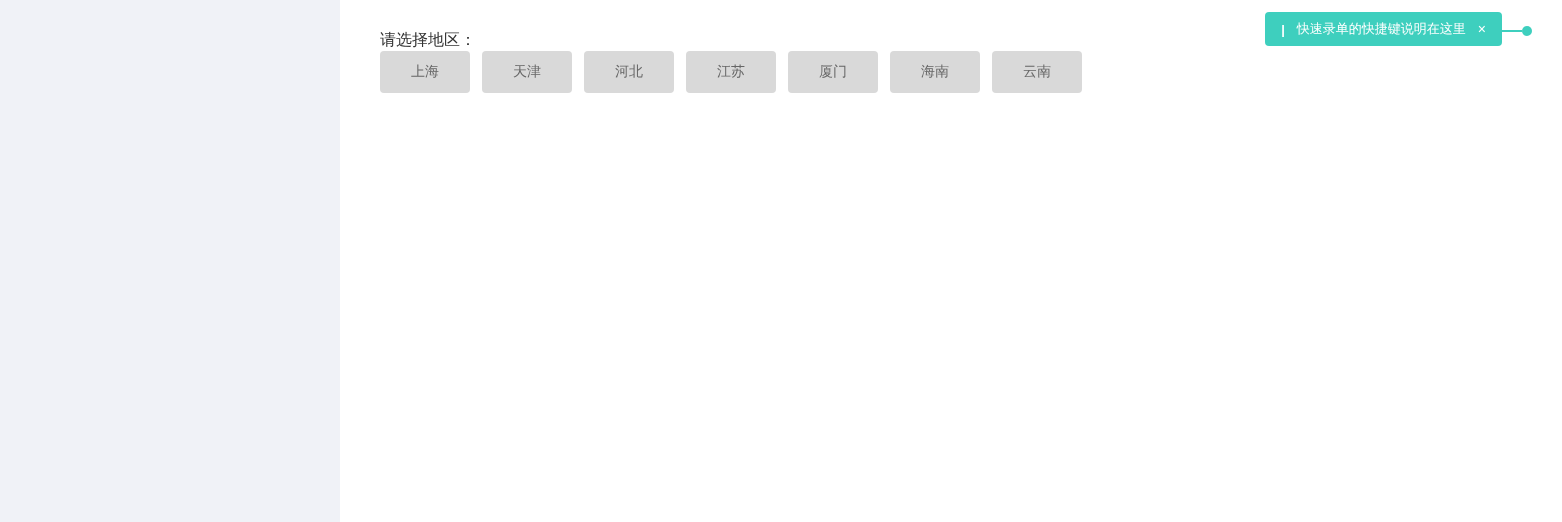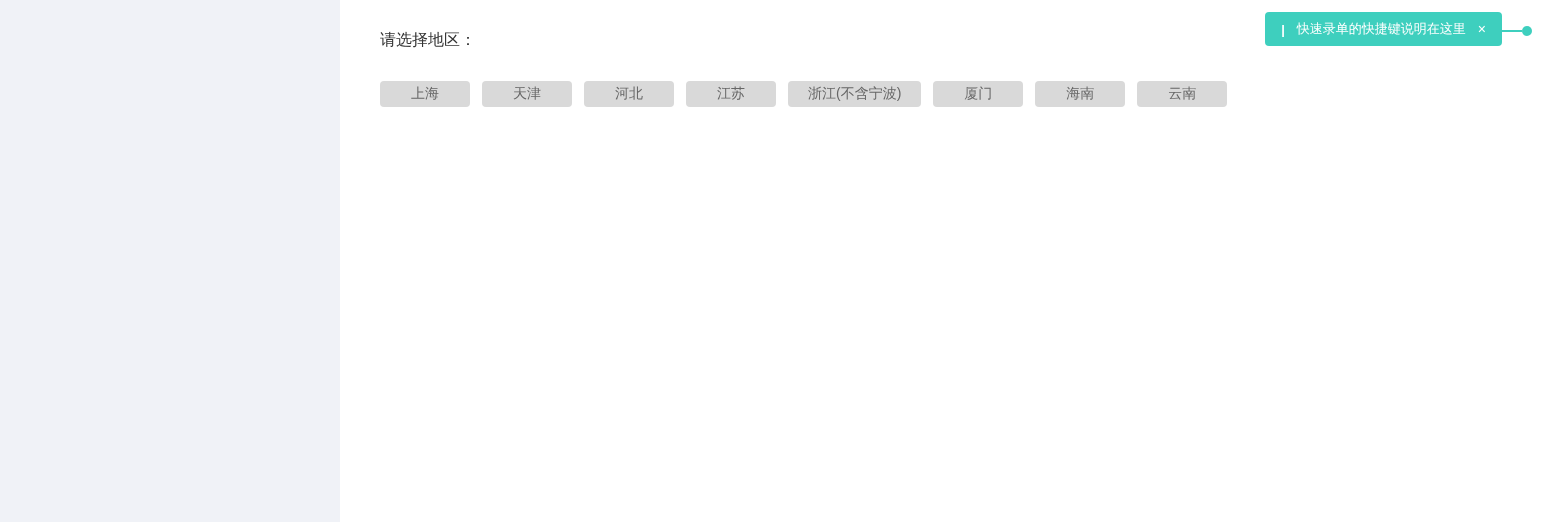--- a/index.html
+++ b/index.html
@@ -32,35 +32,34 @@
       top: 0;
       right: 0;
       bottom: 0;
       background: #ffffff;
       padding: 30px 40px;
     }
 
     .page-title {
       font-size: 16px;
       color: #333;
-      margin-bottom: 30px;
       font-weight: normal;
     }
 
     .region-buttons {
       display: flex;
       flex-wrap: wrap;
       gap: 12px;
     }
 
     .region-btn {
       background: #d9d9d9;
       border: none;
       border-radius: 4px;
-      padding: 4px 20px;
+      padding: 12px 20px;
       font-size: 14px;
       color: #666;
       cursor: pointer;
       min-width: 90px;
       text-align: center;
       font-family: 'Microsoft YaHei', '微软雅黑', sans-serif;
     }
 
     .tooltip-banner {
       position: absolute;
@@ -115,21 +114,20 @@
 
 <div class="sidebar"></div>
 
 <div class="main-content">
   <div class="page-title">请选择地区：</div>
   <div class="region-buttons">
   <button class="region-btn">上海</button>
       <button class="region-btn">天津</button>
       <button class="region-btn">河北</button>
       <button class="region-btn">江苏</button>
-      <button class="region-btn">浙江(不含宁波)</button>
       <button class="region-btn">厦门</button>
       <button class="region-btn">海南</button>
       <button class="region-btn">云南</button>
     </div>
 </div>
 
 <div class="tooltip-banner">
   <span>快速录单的快捷键说明在这里</span>
   <span class="tooltip-close">×</span>
 </div>

